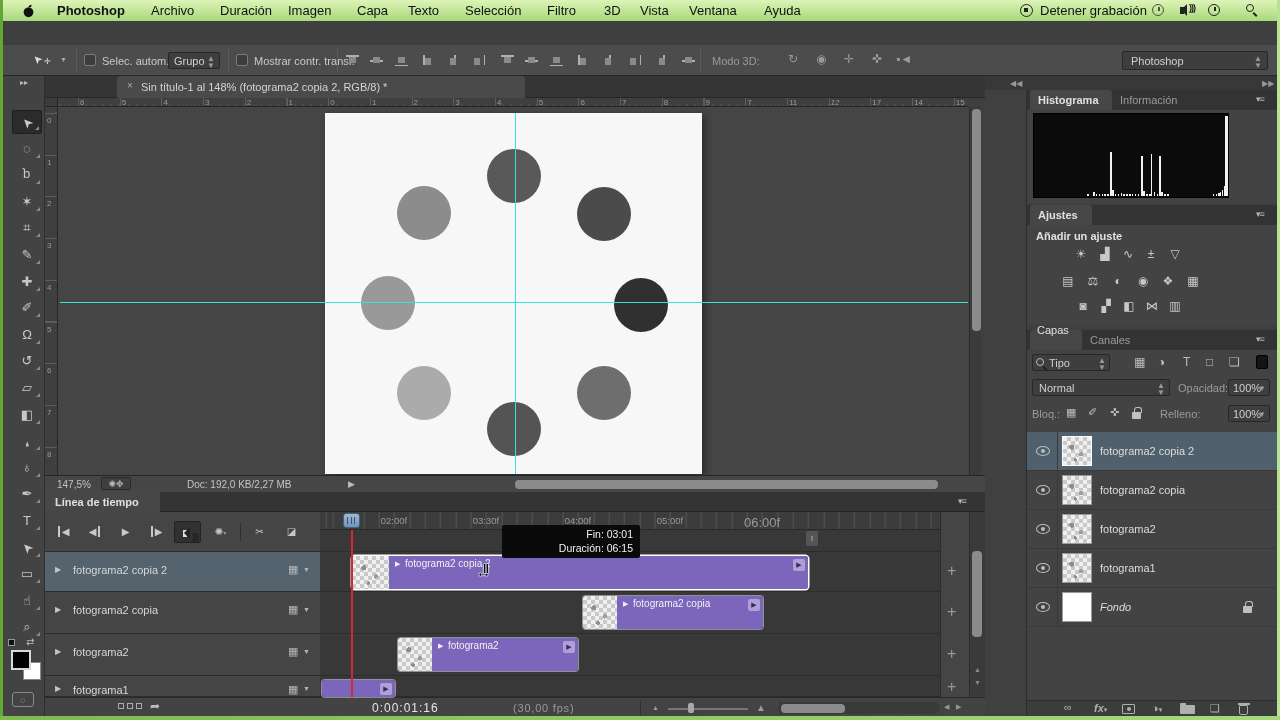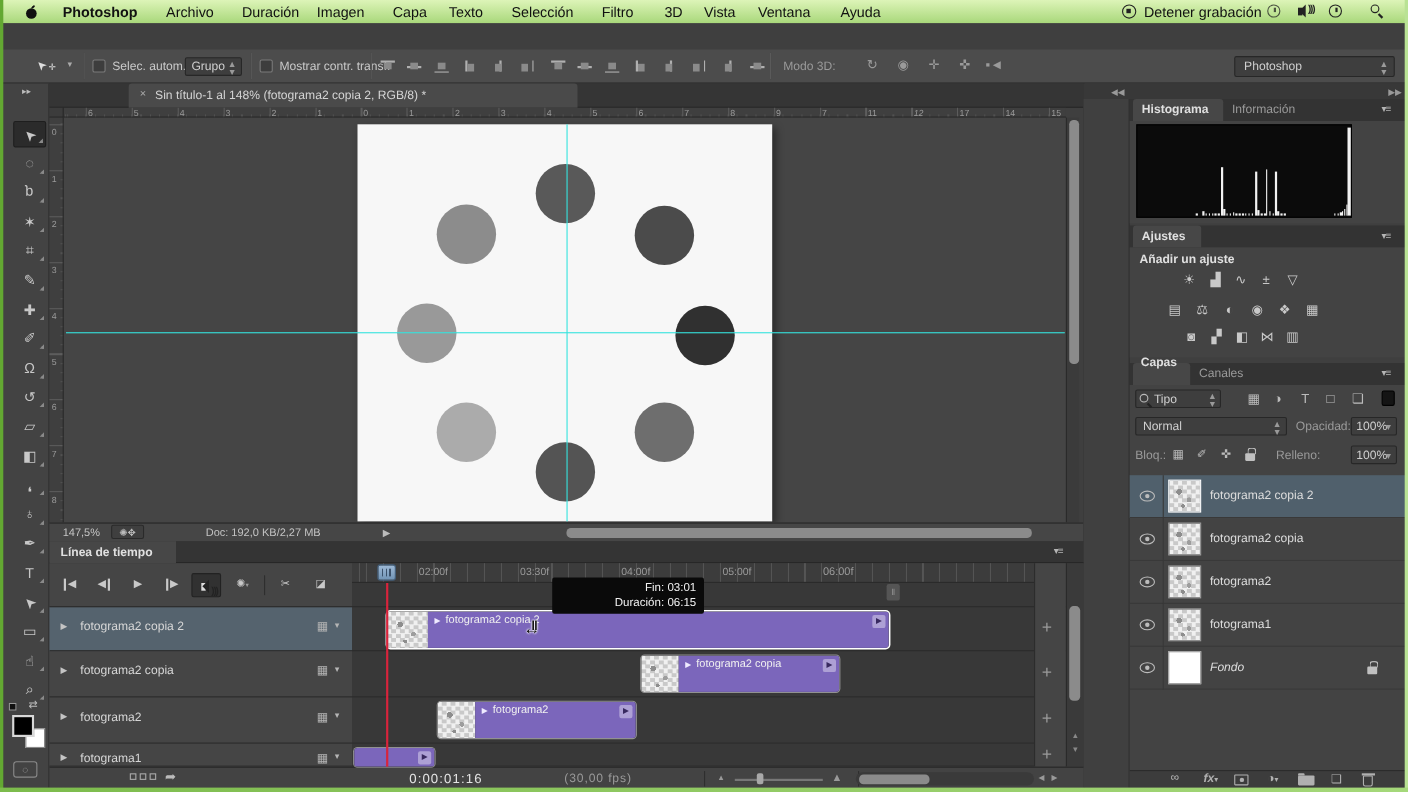--- a/index.html
+++ b/index.html
@@ -404,21 +404,21 @@
       <div class="abs adjicon" style="left: 1183px; top: 273px;">▦</div>
       <div class="abs adjicon" style="left: 1073px; top: 298px;">◙</div>
       <div class="abs adjicon" style="left: 1096px; top: 298px;">▞</div>
       <div class="abs adjicon" style="left: 1119px; top: 298px;">◧</div>
       <div class="abs adjicon" style="left: 1142px; top: 298px;">⋈</div>
       <div class="abs adjicon" style="left: 1165px; top: 298px;">▥</div>
     </div>
 
   <div class="abs ptabbar" style="left:1027px;top:330px;width:253px"></div>
   <div class="abs ptab" style="left:1030px;top:330px;width:52px"></div>
-  <span class="abs ptxt" id="tab-capas" style="left:1037px;top:324px;font-weight:bold">Capas</span>
+  <span class="abs ptxt" id="tab-capas" style="left:1037px;top:324px;font-weight:normal">Capas</span>
   <span class="abs ptxt dim" id="tab-canales" style="left:1090px;top:334px">Canales</span>
   <span class="abs pmenu" style="left:1256px;top:334px">▾≡</span>
   <div class="abs panelbg" style="left:1027px;top:350px;width:253px;height:366px"></div>
 
   <span class="abs field" style="left:1032px;top:354px;width:78px;height:17px;padding:2px 4px 2px 16px"><span class="abs mag" style="left:3px;top:3px;color:#bbb;border-color:#bbb"></span><span id="filter-tipo">Tipo</span><span class="abs updn" style="right:3px;top:2px">▲<br>▼</span></span>
   <div id="kind-icons">
       <div class="abs" style="left: 1134px; top: 355px; font-size: 12px; color: rgb(187, 187, 187);">▦</div>
       <div class="abs" style="left: 1158px; top: 355px; font-size: 12px; color: rgb(187, 187, 187);">◑</div>
       <div class="abs" style="left: 1183px; top: 355px; font-size: 12px; color: rgb(187, 187, 187);">T</div>
       <div class="abs" style="left: 1206px; top: 355px; font-size: 12px; color: rgb(187, 187, 187);">□</div>
@@ -488,21 +488,21 @@
   <span class="abs pmenu" style="left:958px;top:496px">▾≡</span>
 
   <div class="abs tl-headercol"></div>
   <div class="abs tl-content"></div>
   <div class="abs tl-ruler"></div>
   <div id="tl-ruler-labels">
       <div class="abs" style="left: 394px; top: 515px; font-size: 9.5px; color: rgb(154, 154, 154); transform: translateX(-50%);">02:00f</div>
       <div class="abs" style="left: 486px; top: 515px; font-size: 9.5px; color: rgb(154, 154, 154); transform: translateX(-50%);">03:30f</div>
       <div class="abs" style="left: 578px; top: 515px; font-size: 9.5px; color: rgb(154, 154, 154); transform: translateX(-50%);">04:00f</div>
       <div class="abs" style="left: 670px; top: 515px; font-size: 9.5px; color: rgb(154, 154, 154); transform: translateX(-50%);">05:00f</div>
-      <div class="abs" style="left: 762px; top: 515px; font-size: 10px; color: rgb(154, 154, 154); transform: translateX(-50%);">06:00f</div>
+      <div class="abs" style="left: 762px; top: 515px; font-size: 13px; color: rgb(154, 154, 154); transform: translateX(-50%);">06:00f</div>
     </div>
 
   <span class="abs tlbtn" style="left:50px"><b style="border-left:2px solid #c9c9c9;padding-left:2px;font-weight:normal">◀</b></span>
   <span class="abs tlbtn" style="left:81px"><b style="border-right:2px solid #c9c9c9;padding-right:2px;font-weight:normal">◀</b></span>
   <span class="abs tlbtn" style="left:112px">▶</span>
   <span class="abs tlbtn" style="left:143px"><b style="border-left:2px solid #c9c9c9;padding-left:2px;font-weight:normal">▶</b></span>
   <span class="abs tlbtn" style="left:174px;background:#313131;border:1px solid #222;border-radius:2px">
       <span class="abs spk" style="left:8px;top:8px;background:#ddd"></span>
     </span>
   <span class="abs tlbtn" style="left:207px">✺<span style="font-size:6px;color:#999">▾</span></span>

